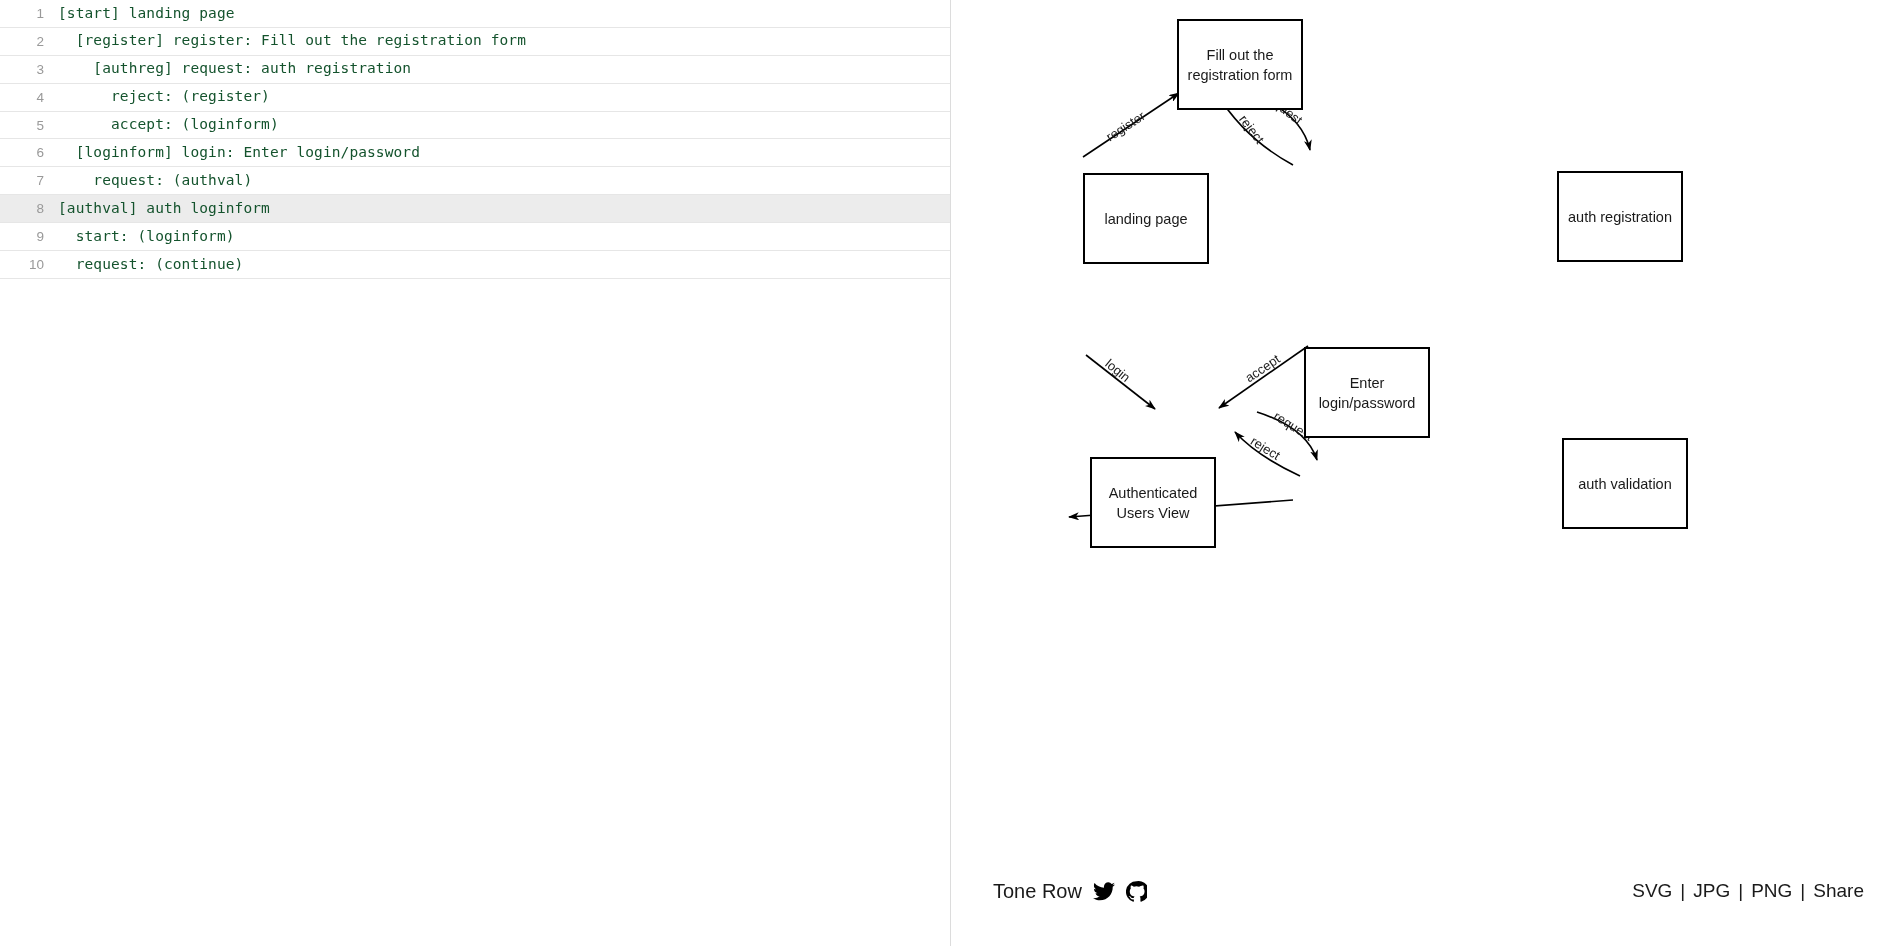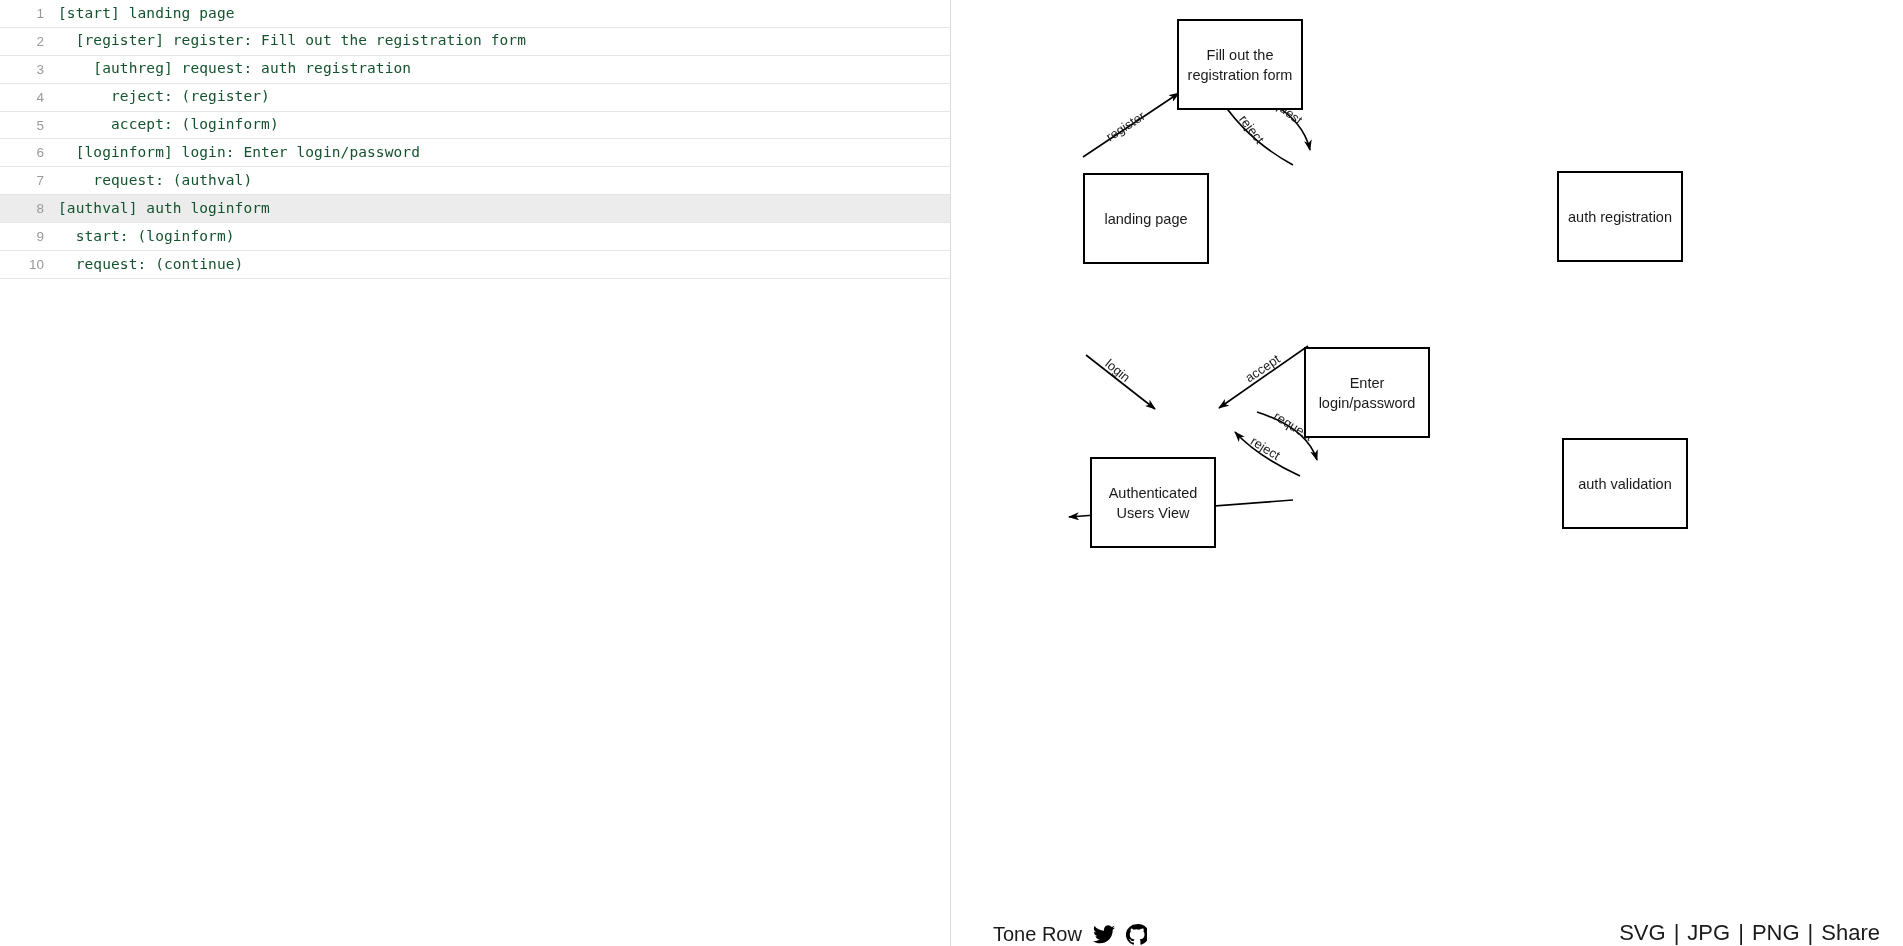--- a/index.html
+++ b/index.html
@@ -110,25 +110,25 @@
     font-family: "Liberation Sans", sans-serif;
     font-size: 13px;
     fill: #1a1a1a;
     text-anchor: middle;
   }
 
   
   #footer {
     position: absolute;
     left: 951px;
-    right: 0;
+    right: 16px;
     bottom: 0;
     height: 66px;
     display: flex;
-    align-items: flex-end;
+    align-items: flex-start;
     justify-content: space-between;
     padding: 0 22px 0 42px;
     box-sizing: border-box;
   }
 
   #footer-left {
     display: flex;
     align-items: center;
     gap: 11px;
   }
@@ -143,21 +143,21 @@
     justify-content: center;
     width: 22px;
     height: 22px;
     cursor: pointer;
   }
 
   #footer-right {
     display: flex;
     align-items: center;
     font-family: "Liberation Sans", sans-serif;
-    font-size: 22px;
+    font-size: 19px;
     color: #1a1a1a;
     margin-left: 19px;
   }
   #footer-right .export-link {
     cursor: pointer;
     text-decoration: none;
     color: #1a1a1a;
     padding: 0 1px;
   }
   #footer-right .sep {

